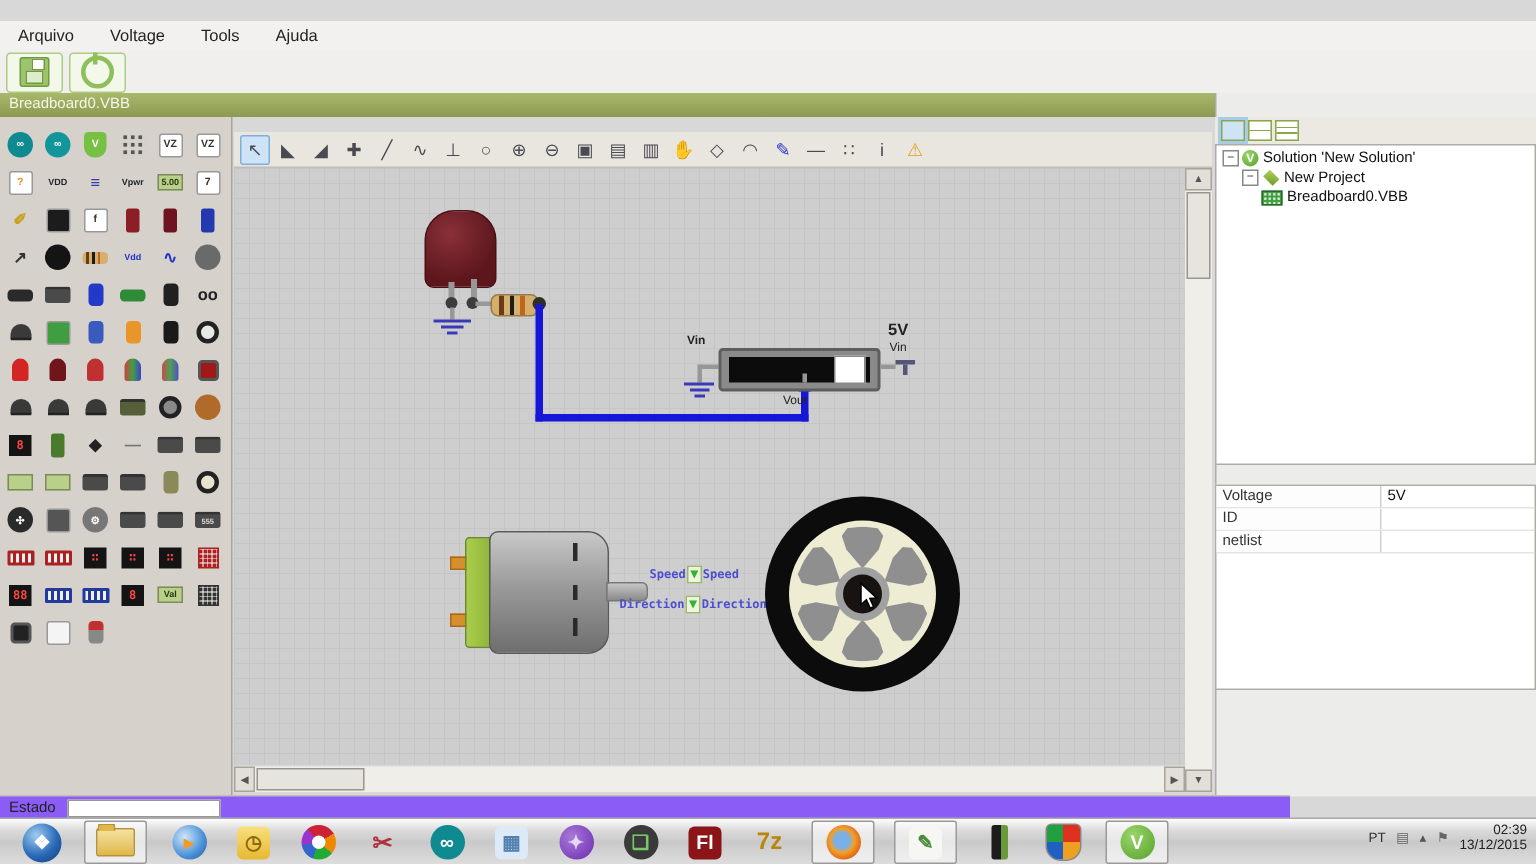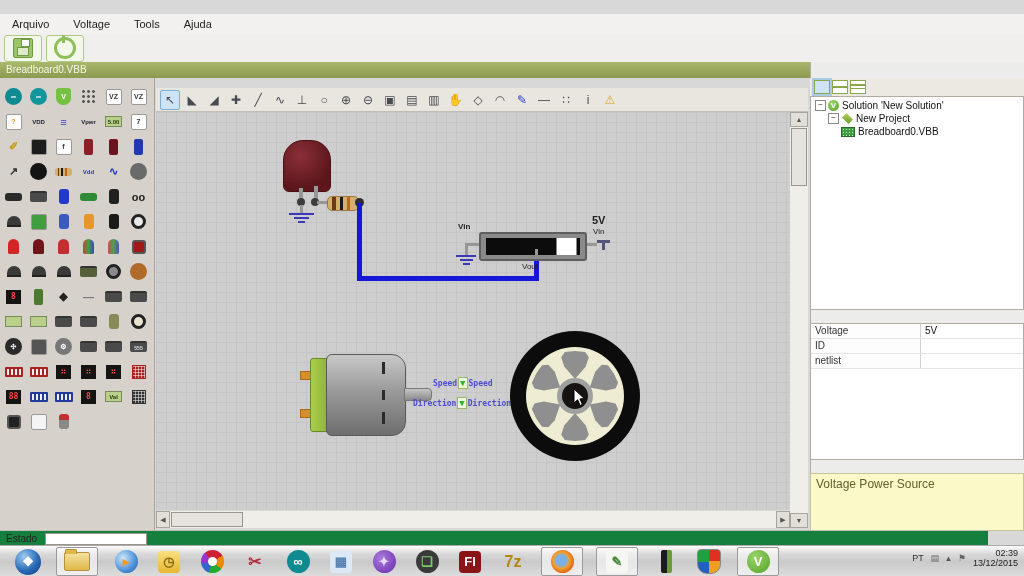--- a/index.html
+++ b/index.html
@@ -104,21 +104,21 @@
     font-size:10px;line-height:13px;padding-left:5px;box-sizing:border-box;color:#111;border:1px solid #979797}
   #props{left:810px;top:323px;width:214px;height:137px;background:#fff;border:1px solid #b0aca4;box-sizing:border-box}
   .prow{display:grid;grid-template-columns:110px 1fr;height:14px;border-bottom:1px solid #e4e4e4}
   .pkey{font-size:10px;color:#333;padding-left:4px;line-height:14px;border-right:1px solid #d0d0d0;background:#fdfdfd}
   .pval{font-size:10px;color:#111;padding-left:4px;line-height:14px}
   #desc-hdr{left:810px;top:461px;width:214px;height:12px;background:#f2f1ee;font-size:10px;font-weight:bold;line-height:12px;padding-left:4px;box-sizing:border-box;border:1px solid #b0aca4}
   #desc-body{left:810px;top:473px;width:214px;height:58px;background:#fbf9c8;border:1px solid #c8c49a;box-sizing:border-box;
     font-size:12px;color:#63632a;padding:3px 5px}
 
   
-  #statusbar{left:0;top:530px;width:988px;height:15px;background:#15803d;border-top:1px solid #c2beb6;display:flex;align-items:center}
+  #statusbar{left:0;top:530px;width:860px;height:15px;background:#8b5cf6;border-top:1px solid #c2beb6;display:flex;align-items:center}
   #status-label{font-size:10px;color:#222;margin-left:6px}
   #status-input{margin-left:8px;width:100px;height:10px;background:#fff;border:1px solid #9a968e}
   #taskbar{left:0;top:545px;width:1024px;height:31px;
     background:linear-gradient(180deg,#fdfdfd,#dadada 25%,#c9c9c9 50%,#dedede);border-top:1px solid #aaa;display:flex;align-items:center}
   .tbi{height:27px;min-width:30px;display:flex;align-items:center;justify-content:center;margin-left:13px}
   .tbi.boxed{border:1px solid #9a9a9a;border-radius:2px;background:rgba(255,255,255,.55);padding:0 5px}
   .tbico{display:flex;align-items:center;justify-content:center;font-weight:bold}
   .tbico.orb{width:26px;height:26px;border-radius:50%;background:radial-gradient(circle at 35% 30%,#9ecdf0,#2a6ab8 55%,#123a78);color:#fff;font-size:13px}
   .tbico.round{width:23px;height:23px;border-radius:50%;font-size:13px}
   .tbico.sq{width:22px;height:22px;border-radius:4px;font-size:13px}
@@ -533,21 +533,20 @@
       </div>
       <div class="prow">
         <div class="pkey">ID</div>
         <div class="pval"></div>
       </div>
       <div class="prow">
         <div class="pkey">netlist</div>
         <div class="pval"></div>
       </div>
     </div>
-  <div class="abs" id="desc-body">Voltage Power Source</div>
 
   <div class="abs" id="statusbar">
     <span id="status-label">Estado</span>
     <span id="status-input"></span>
   </div>
 
   <div class="abs" id="taskbar">
       <div class="tbi">
         <span class="tbico orb">❖</span>
       </div>

